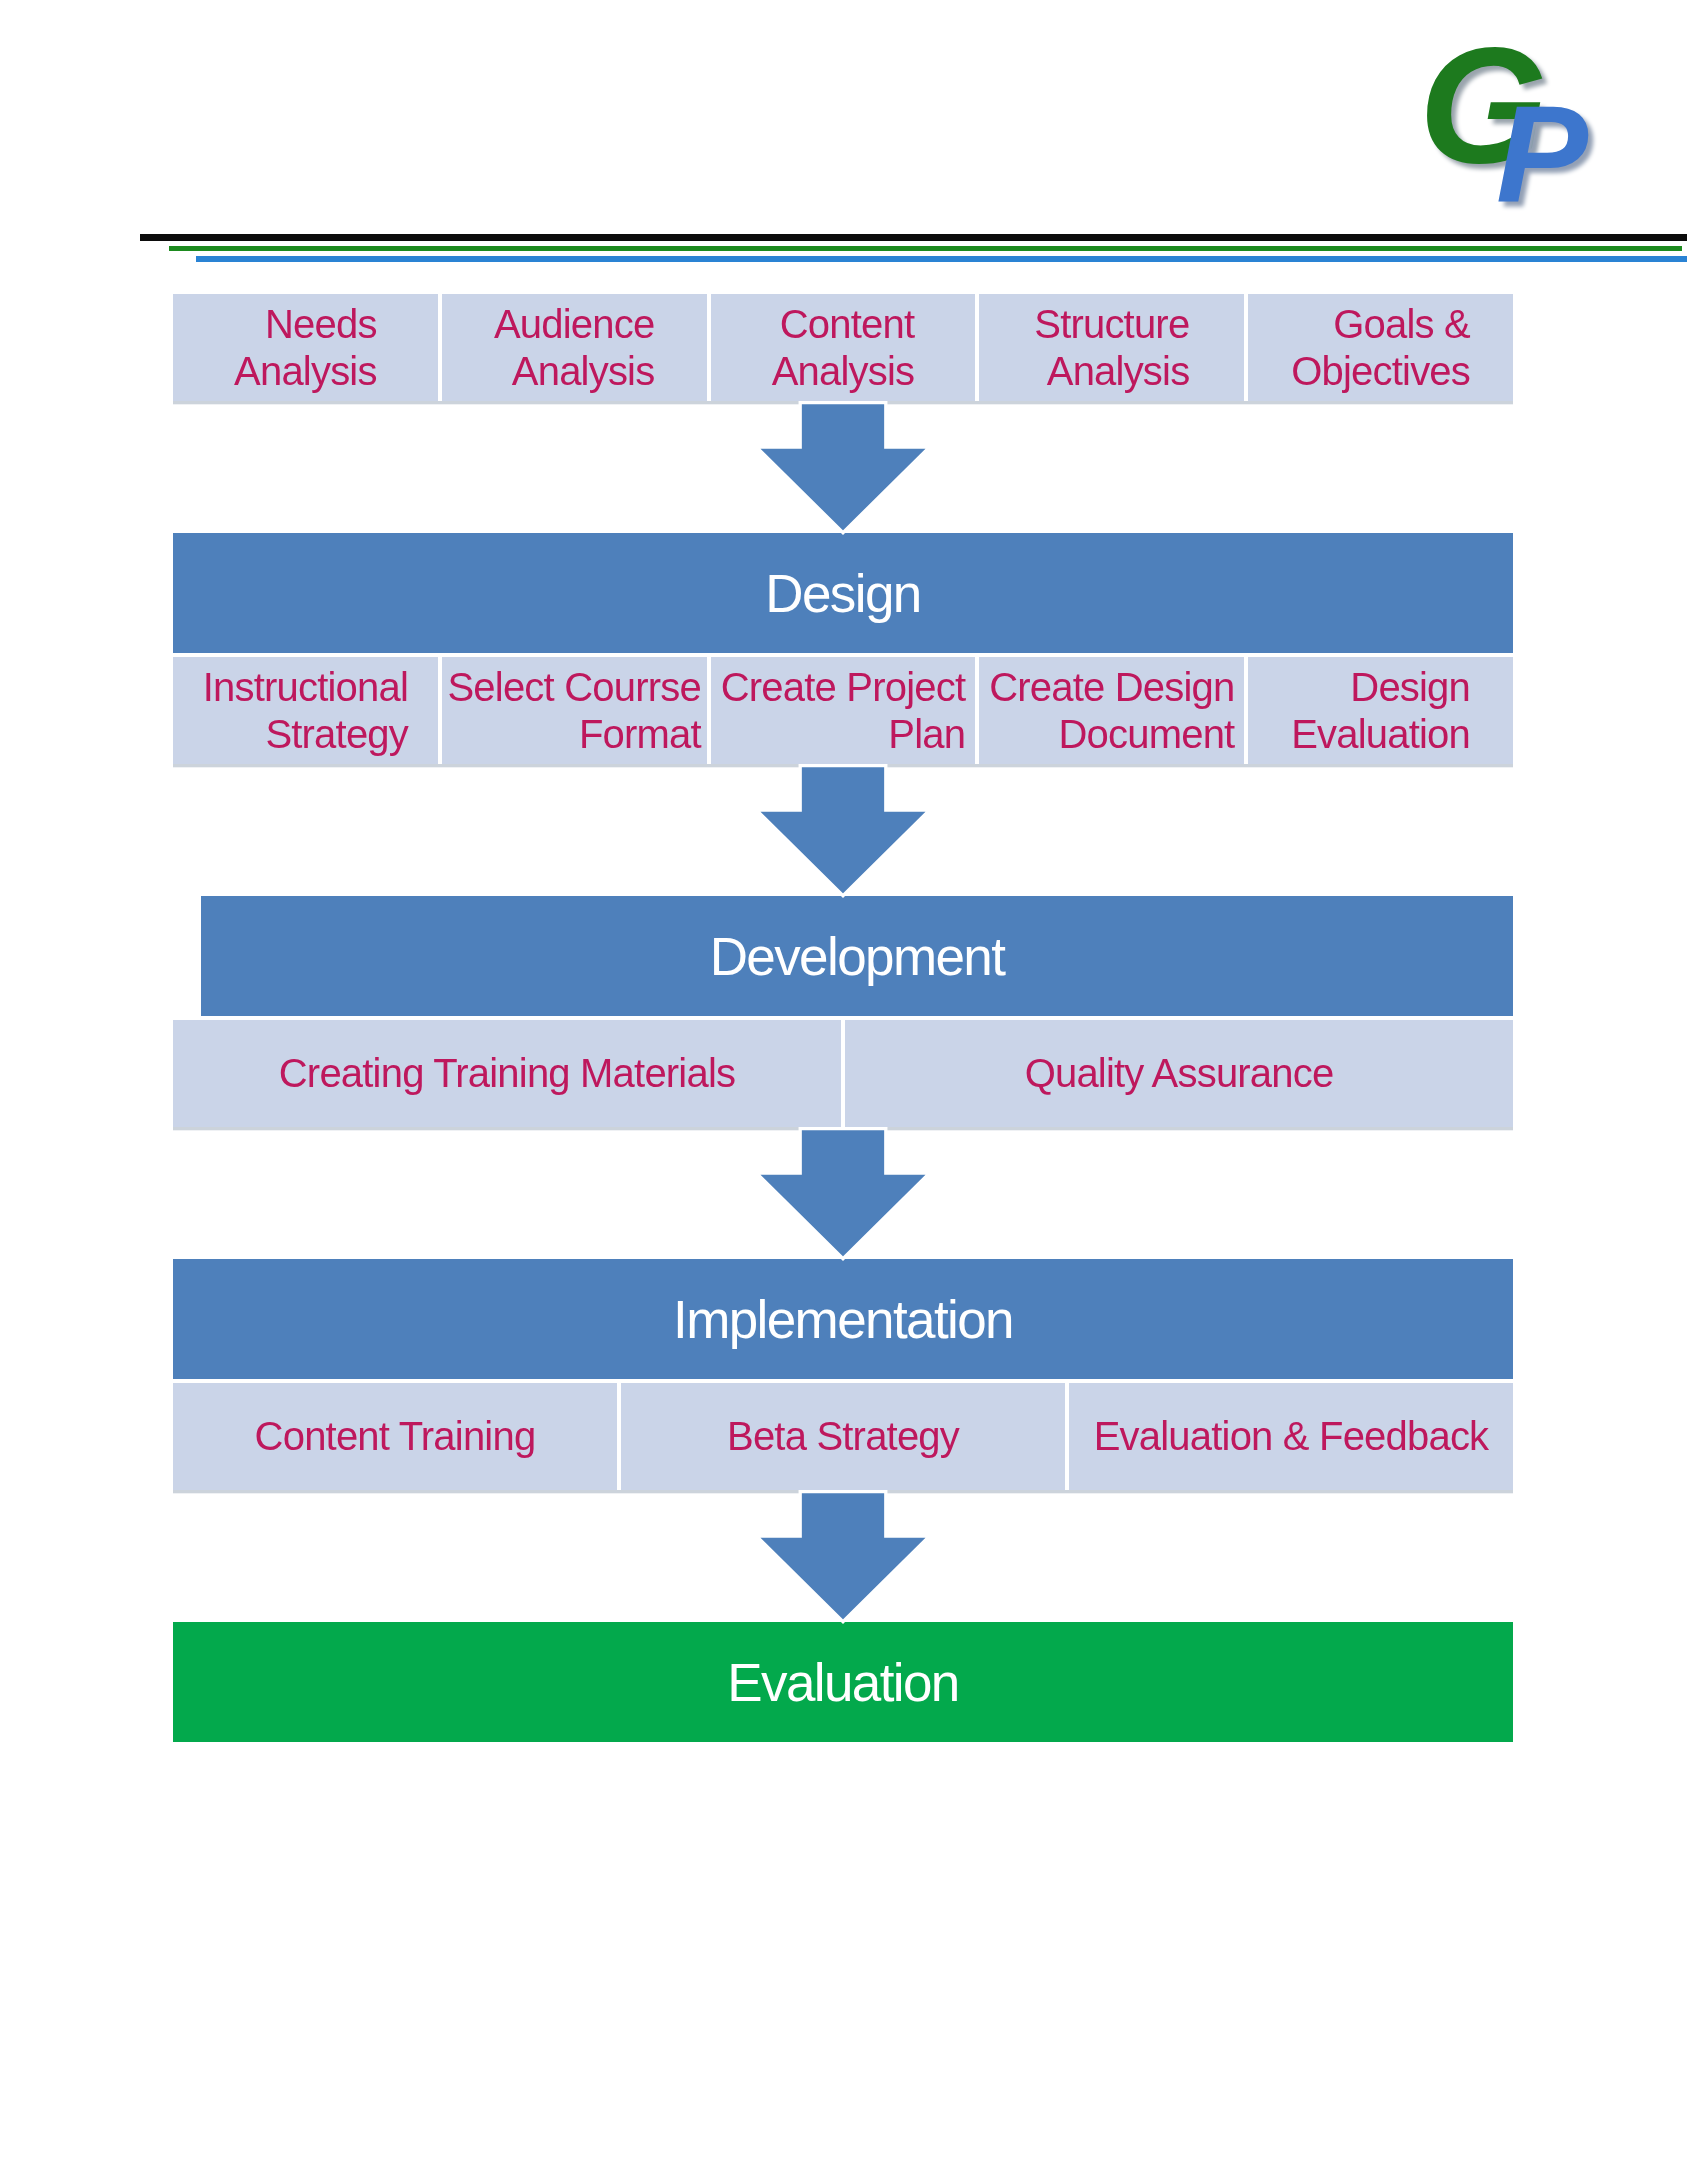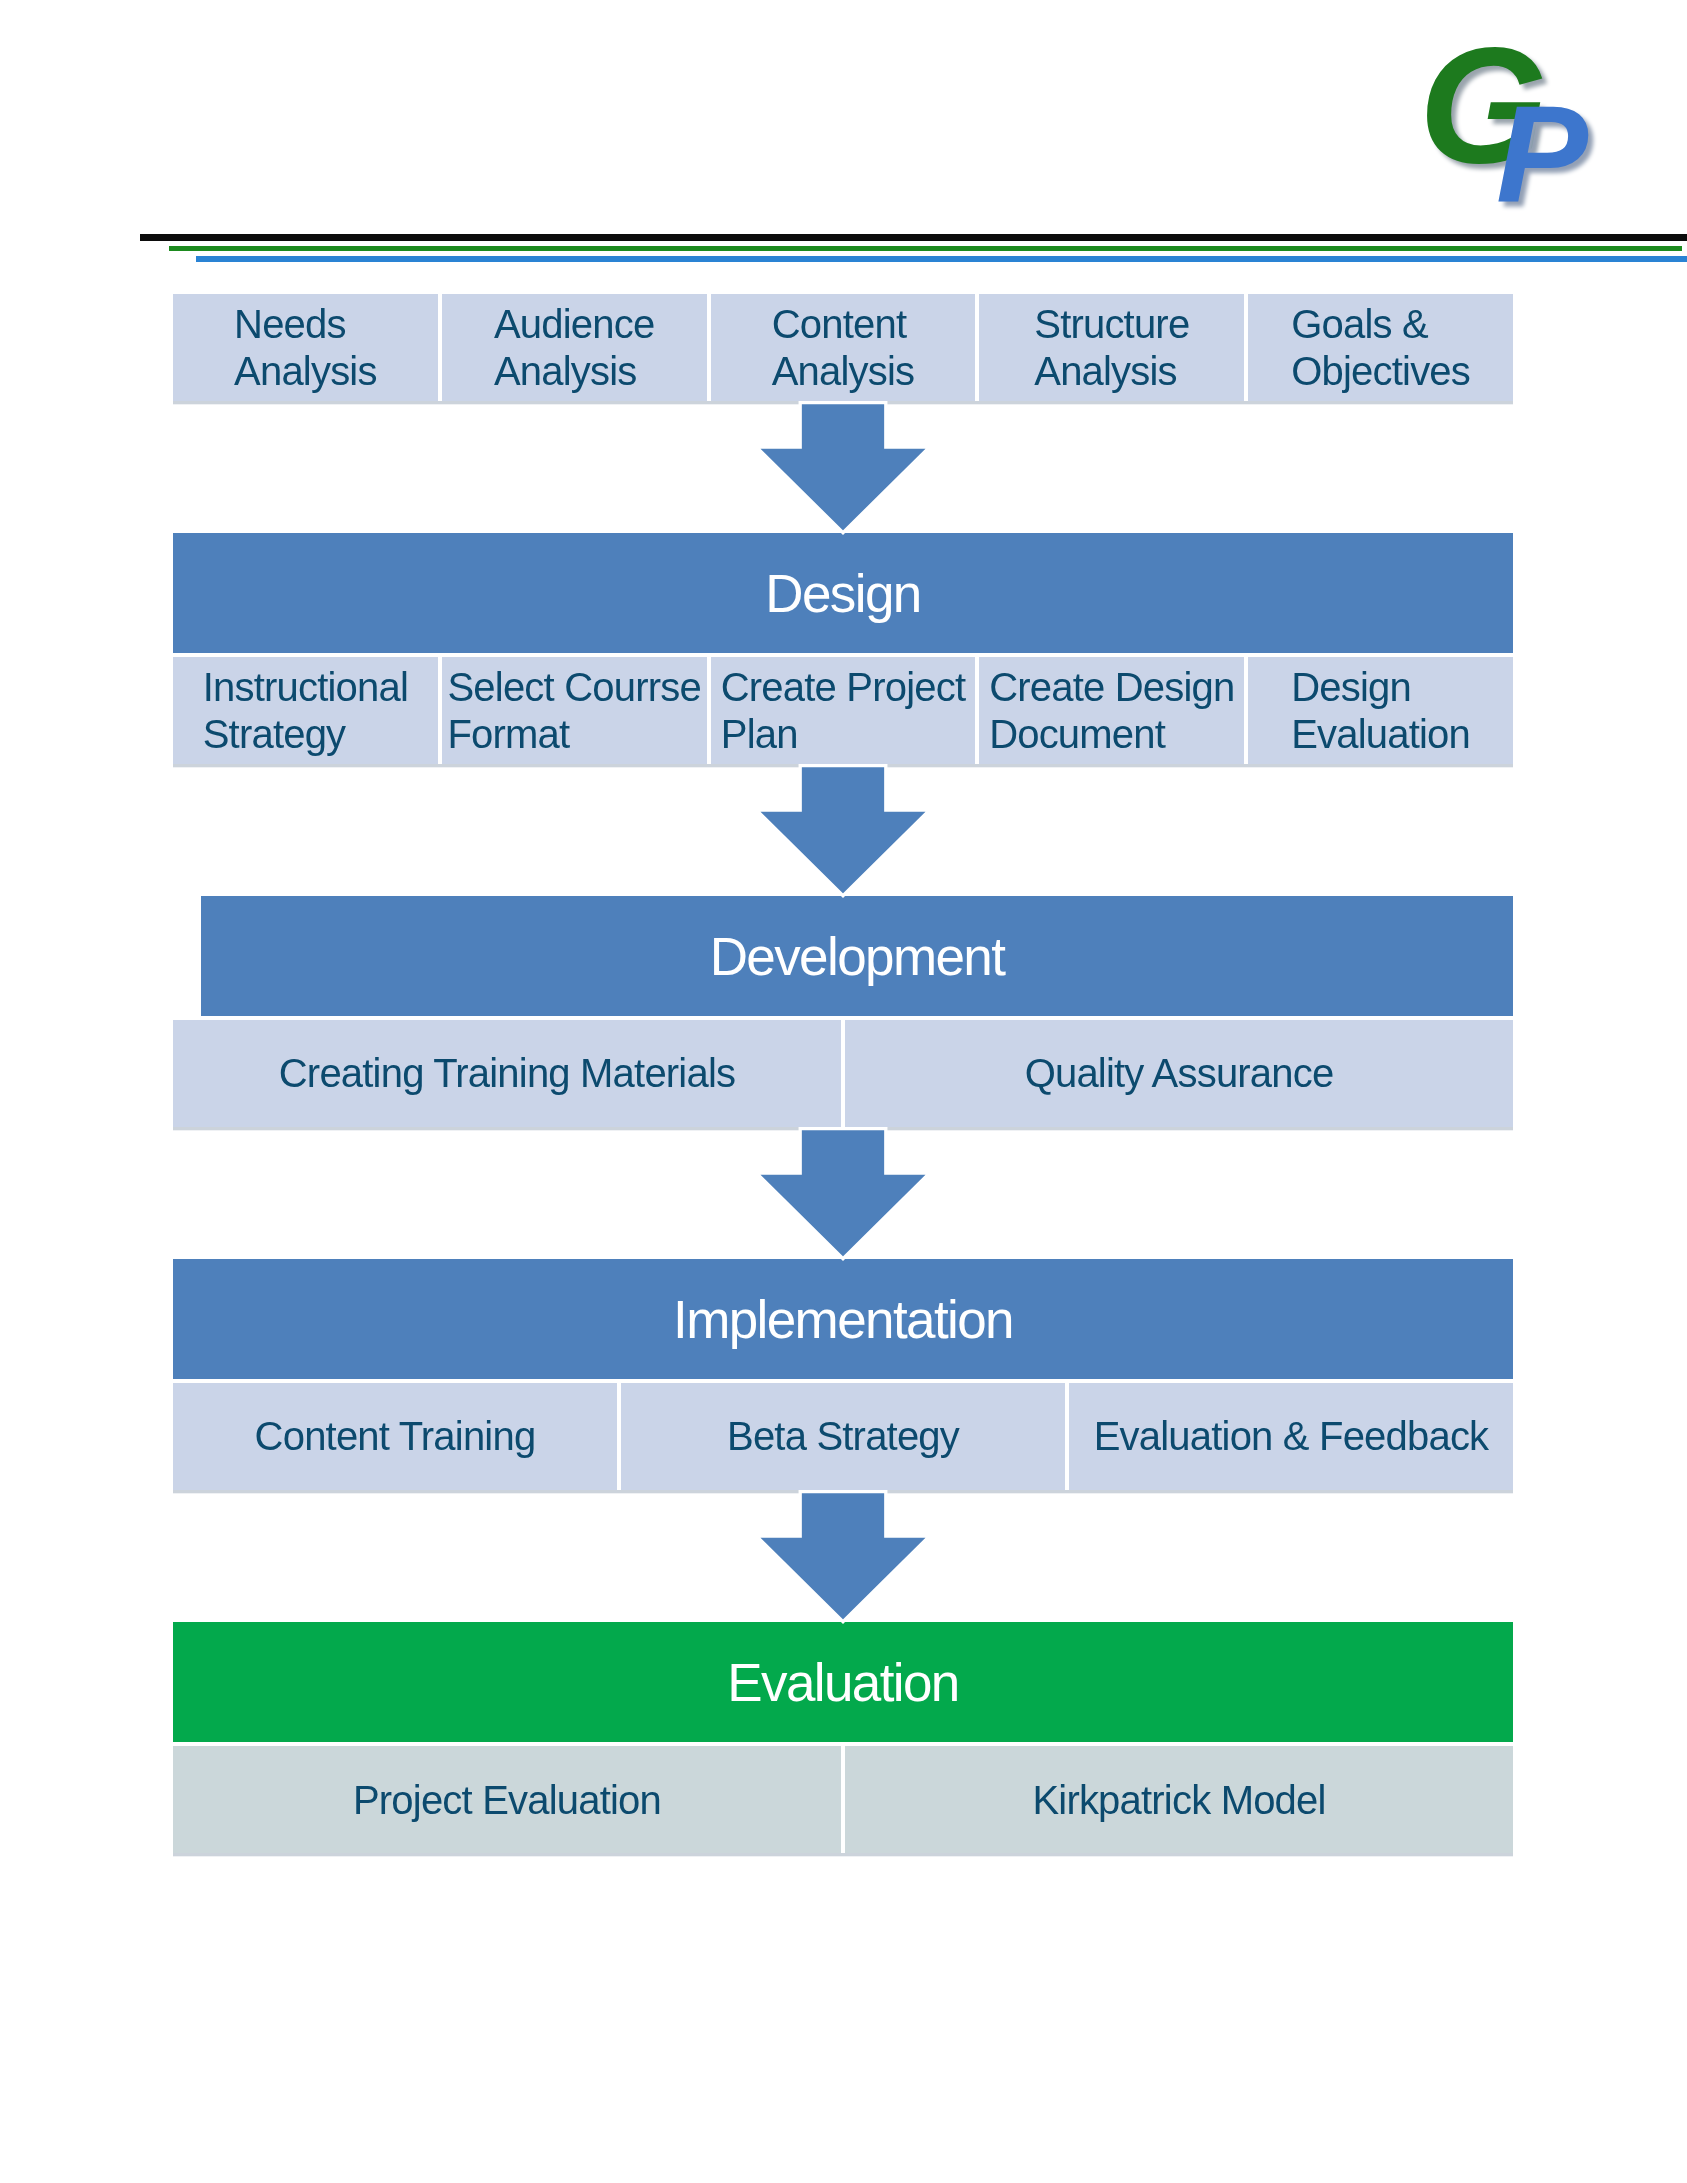--- a/index.html
+++ b/index.html
@@ -41,22 +41,22 @@
   }
   .section-row {
     display: flex; gap: 4.1px;
     margin-top: 4.1px;
     height: 107px;
     box-shadow: 0 3.3px 0 rgba(110, 128, 152, 0.35);
   }
   .stage-cell {
     flex: 1;
     display: flex; align-items: center; justify-content: center;
-    text-align: left;
-    color: #0c4a6e;
+    text-align: right;
+    color: #be185d;
     font-size: 40px;
     letter-spacing: -0.8px;
     line-height: 1.17;
     white-space: pre-line;
   }
 
   .arrow-gap {
     height: 132px;
     display: flex; justify-content: center; align-items: flex-start;
   }
@@ -147,20 +147,16 @@
       </div>
       <div class="arrow-gap">
         <svg width="178" height="135" viewBox="0 0 216 164">
           <polygon points="56,2 160,2 160,56 213,56 108,160 3,56 56,56" fill="#4e80bb" stroke="#ffffff" stroke-width="4"></polygon>
         </svg>
       </div>
       <div>
         <div class="section-header" style="background: rgb(3, 169, 76);">
           <span>Evaluation</span>
         </div>
-        <div class="section-row">
-          <div class="stage-cell" style="background: rgb(203, 215, 218);">Project Evaluation</div>
-          <div class="stage-cell" style="background: rgb(203, 215, 218);">Kirkpatrick Model</div>
-        </div>
       </div>
     </div>
 </div>
 
 
 </body></html>

